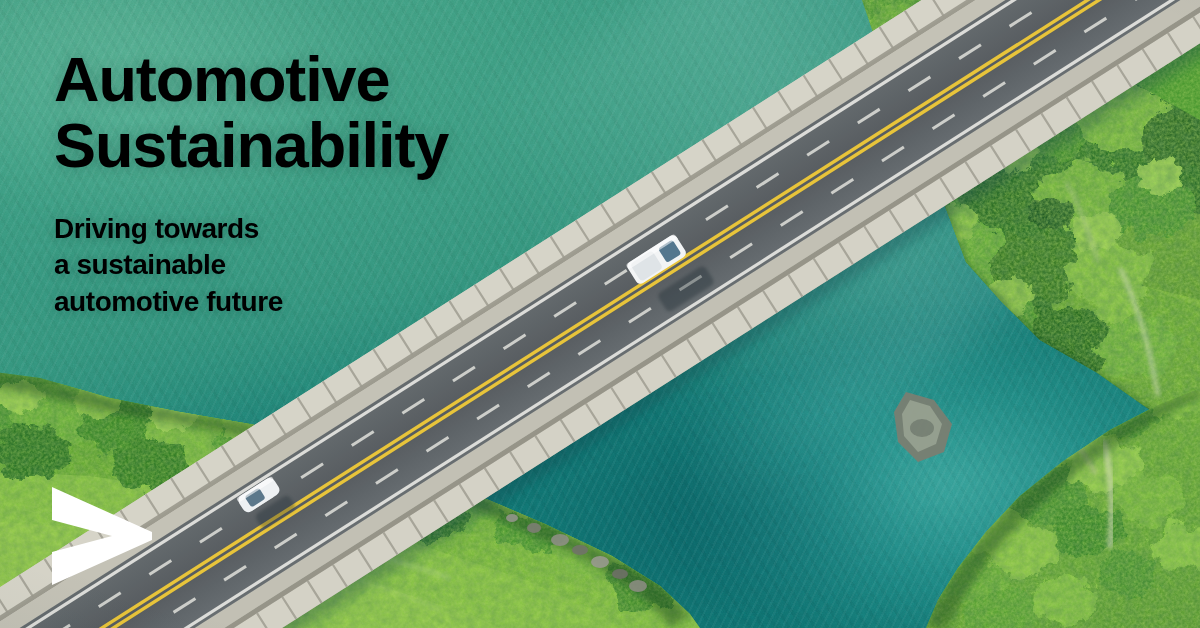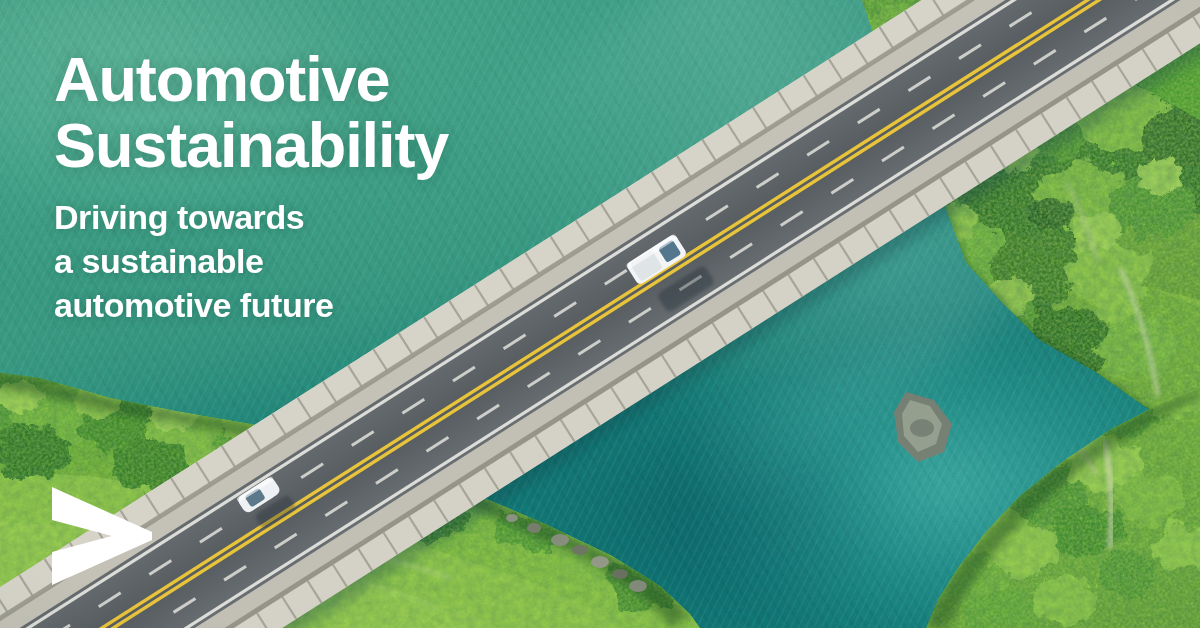--- a/index.html
+++ b/index.html
@@ -61,32 +61,32 @@
   .bridge-wrap{position:absolute;inset:0;}
   .bridge-wrap svg{position:absolute;inset:0;width:1200px;height:628px;}
 
   
   .text-block{
     position:absolute;left:54px;top:46px;width:640px;
     z-index:30;
   }
   .headline{
     margin:0;
-    color:#ffffff;
+    color:#000000;
     font-size:63px;
     line-height:1.055;
     font-weight:700;
     letter-spacing:-1.1px;
     text-shadow:0 1px 14px rgba(10,50,44,.26);
     white-space:pre-line;
   }
   .subhead{
-    margin:16px 0 0 0;
-    color:#ffffff;
-    font-size:34px;
+    margin:32px 0 0 0;
+    color:#000000;
+    font-size:28px;
     line-height:1.30;
     font-weight:700;
     letter-spacing:-.45px;
     text-shadow:0 1px 11px rgba(10,50,44,.26);
     white-space:pre-line;
   }
 
   
   .logo{
     position:absolute;left:50px;top:485px;

